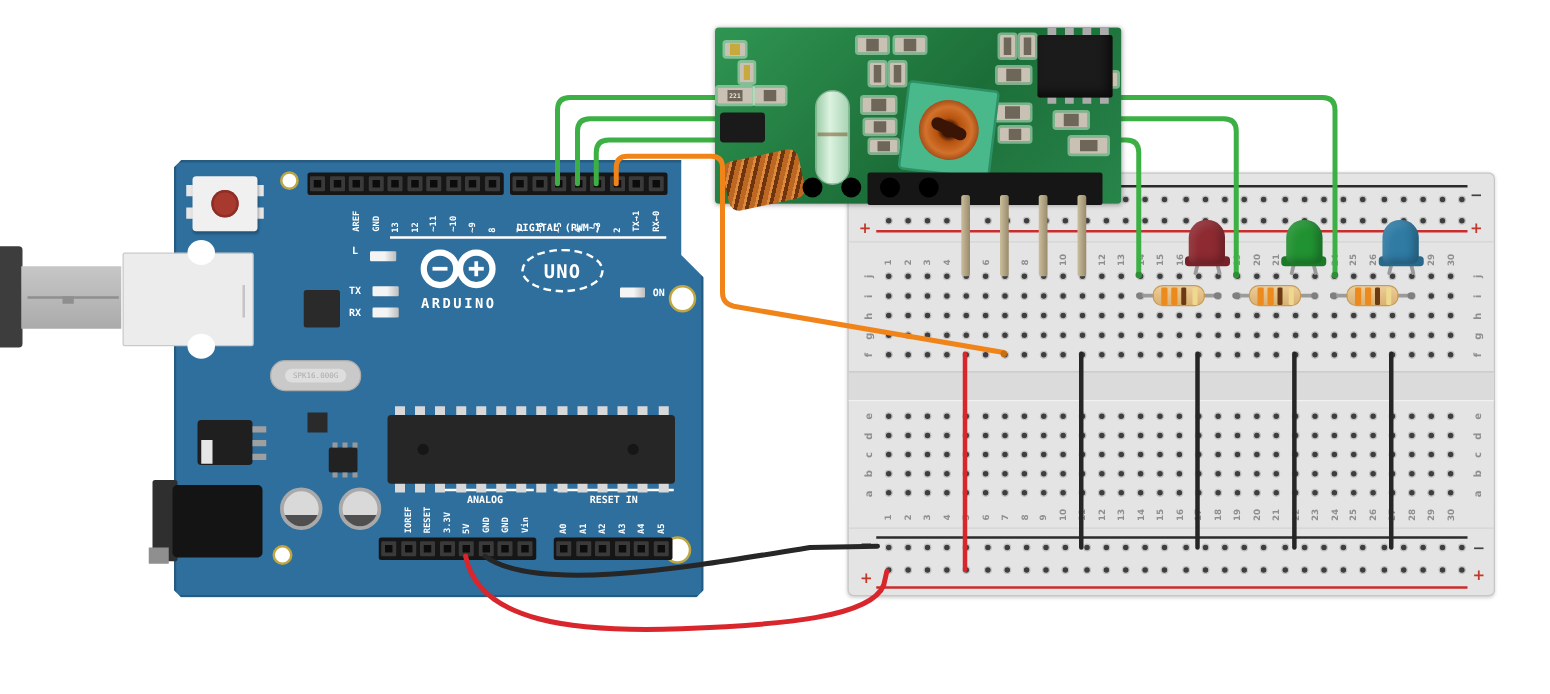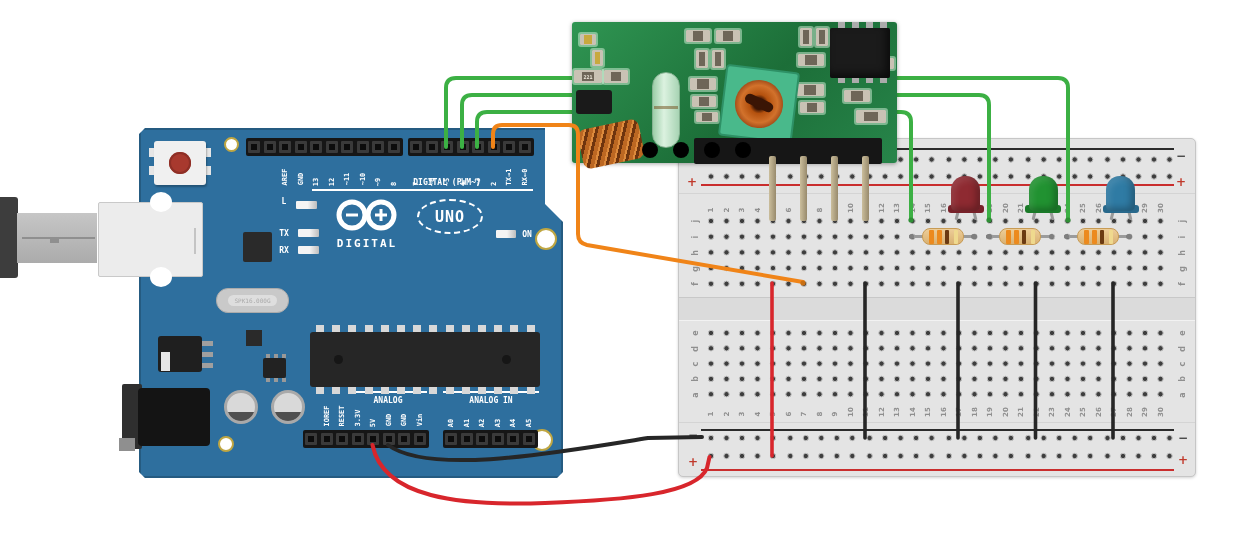--- a/index.html
+++ b/index.html
@@ -665,37 +665,37 @@
       <div class="vlab" style="left: 466.5px; top: 422.59px; font-size: 7px;">A1</div>
       <div class="vlab" style="left: 482px; top: 422.59px; font-size: 7px;">A2</div>
       <div class="vlab" style="left: 497.5px; top: 422.59px; font-size: 7px;">A3</div>
       <div class="vlab" style="left: 513px; top: 422.59px; font-size: 7px;">A4</div>
       <div class="vlab" style="left: 528.5px; top: 422.59px; font-size: 7px;">A5</div>
       <div class="wline" style="left: 312px; top: 189px; width: 221px;"></div>
       <div class="hlab" style="left: 447px; top: 182px;">DIGITAL (PWM~)</div>
       <div class="wline" style="left: 348px; top: 391px; width: 79px;"></div>
       <div class="hlab" style="left: 388px; top: 400px;">ANALOG</div>
       <div class="wline" style="left: 443px; top: 391px; width: 96px;"></div>
-      <div class="hlab" style="left: 491px; top: 400px;">ANALOG IN</div>
+      <div class="hlab" style="left: 491px; top: 400px;">RESET IN</div>
       <div class="hlab" style="left: 284px; top: 201px; color: rgb(255, 255, 255); font: 700 8px &quot;DejaVu Sans Mono&quot;, monospace; transform: translate(-50%, -50%); position: absolute;">L</div>
       <div class="ledbar" style="left: 296px; top: 201px;"></div>
       <div class="hlab" style="left: 284px; top: 233px;">TX</div>
       <div class="ledbar" style="left: 298px; top: 229px;"></div>
       <div class="hlab" style="left: 284px; top: 250px;">RX</div>
       <div class="ledbar" style="left: 298px; top: 246px;"></div>
       <div class="ledbar" style="left: 496px; top: 230px; width: 20px; height: 8px;"></div>
       <div class="hlab" style="left: 527px; top: 234px;">ON</div>
       <svg style="position:absolute;left:330px;top:196px;width:80px;height:40px;overflow:visible;">
         <circle cx="22" cy="19" r="13" fill="none" stroke="#fff" stroke-width="5"></circle>
         <circle cx="51" cy="19" r="13" fill="none" stroke="#fff" stroke-width="5"></circle>
         <line x1="16" y1="19" x2="28" y2="19" stroke="#fff" stroke-width="3"></line>
         <line x1="45" y1="19" x2="57" y2="19" stroke="#fff" stroke-width="3"></line>
         <line x1="51" y1="13" x2="51" y2="25" stroke="#fff" stroke-width="3"></line>
       </svg>
-      <div class="hlab" style="left: 367px; top: 243px; letter-spacing: 2px; font-size: 11px;">DIGITAL</div>
+      <div class="hlab" style="left: 367px; top: 243px; letter-spacing: 2px; font-size: 11px;">ARDUINO</div>
       <div class="abs" style="left: 417px; top: 199px; width: 66px; height: 35px; border: 2px dashed rgb(255, 255, 255); border-radius: 50%; display: flex; align-items: center; justify-content: center;">
         <span style="color: rgb(255, 255, 255); font: 700 15px &quot;DejaVu Sans Mono&quot;, monospace; letter-spacing: 1px;">UNO</span>
       </div>
       <div class="abs" style="left: 243px; top: 232px; width: 29px; height: 30px; background: rgb(42, 42, 42); border-radius: 2px;"></div>
       <div class="abs" style="left: 246px; top: 330px; width: 16px; height: 16px; background: rgb(42, 42, 42);"></div>
       <div class="abs" style="left: 216px; top: 288px; width: 73px; height: 25px; background: rgb(201, 201, 201); border-radius: 12px; border: 1px solid rgb(171, 171, 171); display: flex; align-items: center; justify-content: center;">
         <span style="color: rgb(170, 170, 170); font: 400 6px &quot;DejaVu Sans Mono&quot;, monospace; background: rgb(222, 222, 222); padding: 2px 6px; border-radius: 8px;">SPK16.000G</span>
       </div>
       <div class="abs" style="left: 158px; top: 336px; width: 44px; height: 36px; background: rgb(31, 31, 31); border-radius: 3px;"></div>
       <div class="abs" style="left: 161px; top: 352px; width: 9px; height: 19px; background: rgb(230, 230, 230);"></div>

